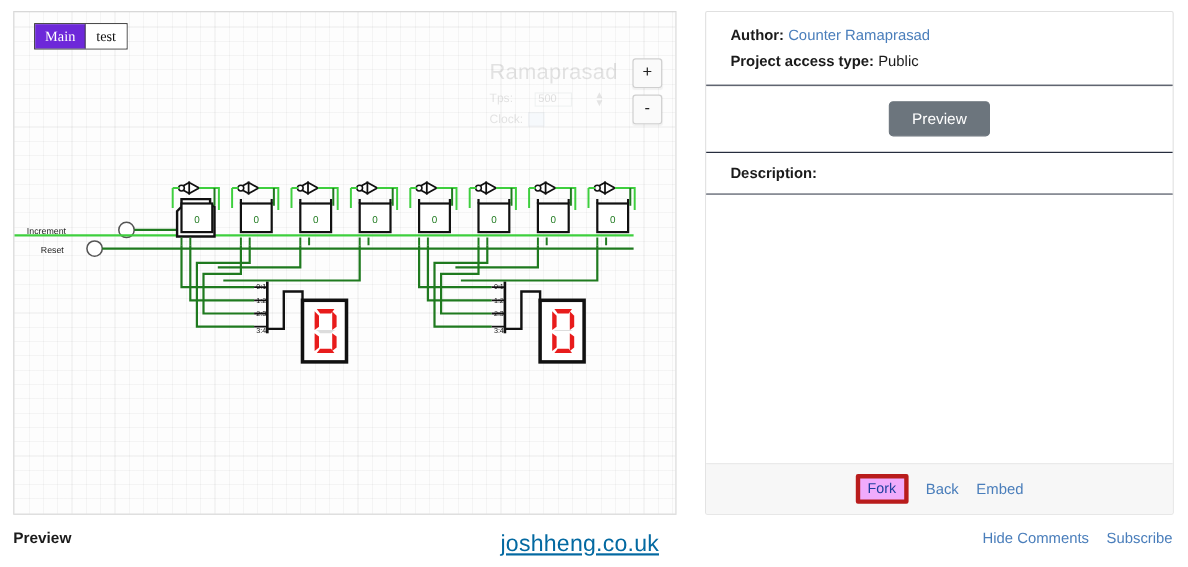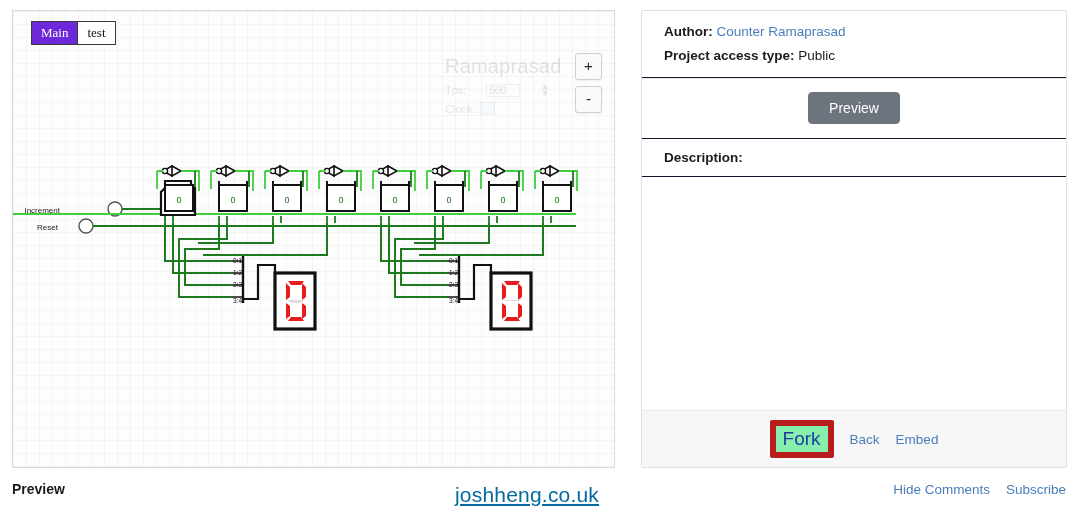--- a/index.html
+++ b/index.html
@@ -252,26 +252,26 @@
     padding: 9px 12px;
     text-align: center;
     display: flex;
     justify-content: center;
     align-items: center;
     gap: 16px;
     font-size: 13.5px;
   }
   .fork-btn {
     color: #1f3f9e;
-    border: 6px solid #b91c1c;
+    border: 4px solid #b91c1c;
     padding: 2px 7px;
     border-radius: 2px;
     cursor: pointer;
-    background: #86efac;
-    font-size: 19px;
+    background: #f0abfc;
+    font-size: 13px;
     line-height: 1.15;
   }
 </style>
 </head>
 <body>
 
 <div id="root">
 
   <div class="sim-panel">
 

